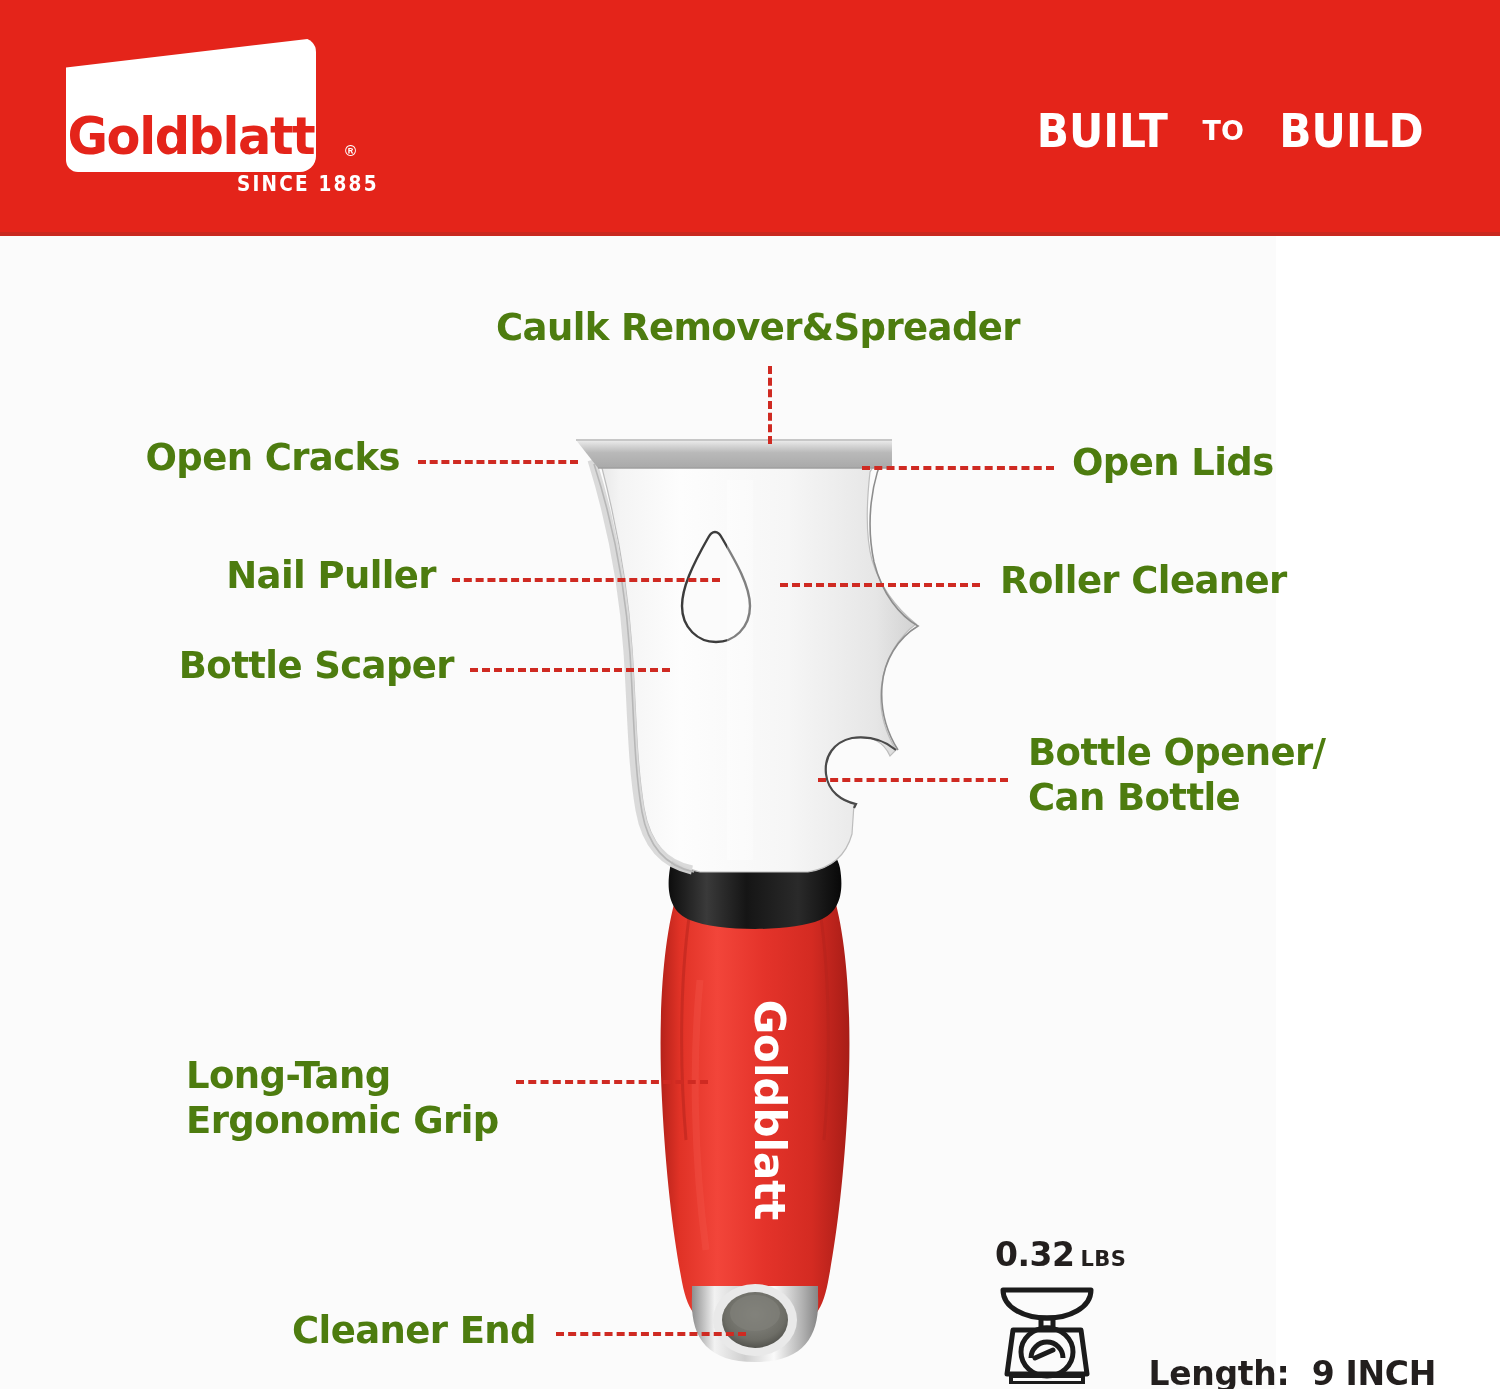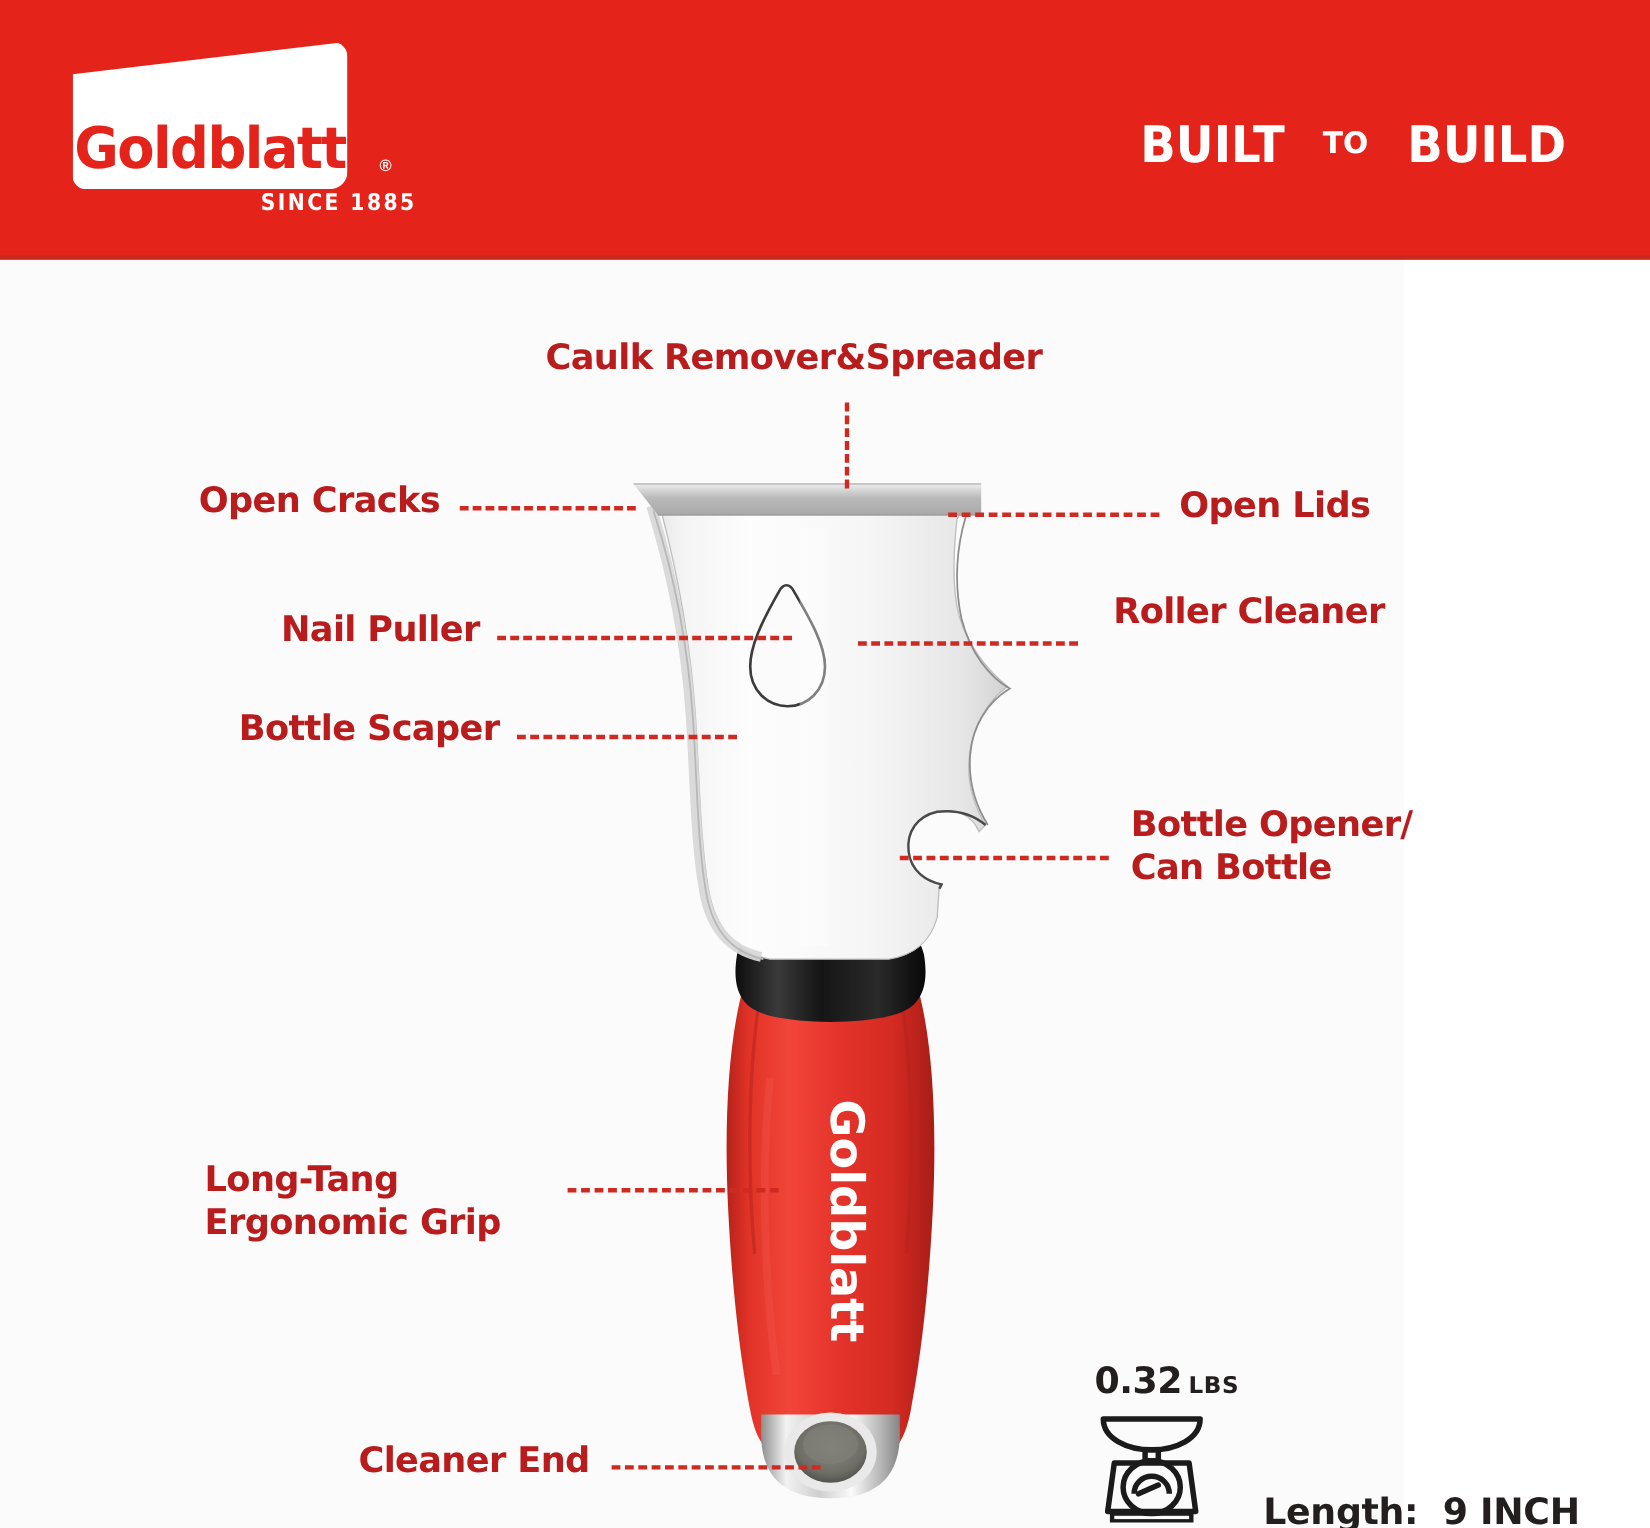--- a/index.html
+++ b/index.html
@@ -73,22 +73,22 @@
     font-family:"DejaVu Sans", sans-serif;
     font-weight:bold;font-size:27px;line-height:1.05;
     padding:2px 3px;text-align:center;
   }
 
   
   .lbl{
     position:absolute;
     font-family:"DejaVu Sans", sans-serif;
     font-weight:bold;
-    color:#b91c1c;
-    font-size:32px;
+    color:#4d7c0f;
+    font-size:37px;
     line-height:1.22;
     letter-spacing:-0.6px;
     white-space:pre;
   }
   .lbl.r{text-align:left;}
   .lbl.l{text-align:right;}
 
   
   .dash-h{
     position:absolute;height:0;
@@ -306,21 +306,21 @@
   <div class="dash-h" style="left:556px;top:1332px;width:190px;"></div>
 
   <div class="lbl" style="left:496px;top:305px;">Caulk Remover&amp;Spreader</div>
 
   <div class="lbl l" style="left:0px;top:435px;width:400px;padding-right:0;text-align:right;">Open Cracks</div>
 
   <div class="lbl r" style="left:1072px;top:440px;text-align:center;">Open Lids</div>
 
   <div class="lbl l" style="left:0px;top:553px;width:436px;text-align:right;">Nail Puller</div>
 
-  <div class="lbl r" style="left:1000px;top:536px;margin-left:12px;">Roller Cleaner</div>
+  <div class="lbl r" style="left:1000px;top:558px;">Roller Cleaner</div>
 
   <div class="lbl l" style="left:0px;top:643px;width:454px;text-align:right;">Bottle Scaper</div>
 
   <div style="position:absolute;left:1028px;top:730px;">
     <div class="lbl" style="position:static;">Bottle Opener/</div>
     <div class="lbl" style="position:static;">Can Bottle</div>
   </div>
 
   <div style="position:absolute;left:186px;top:1053px;">
     <div class="lbl" style="position:static;">Long-Tang</div>

